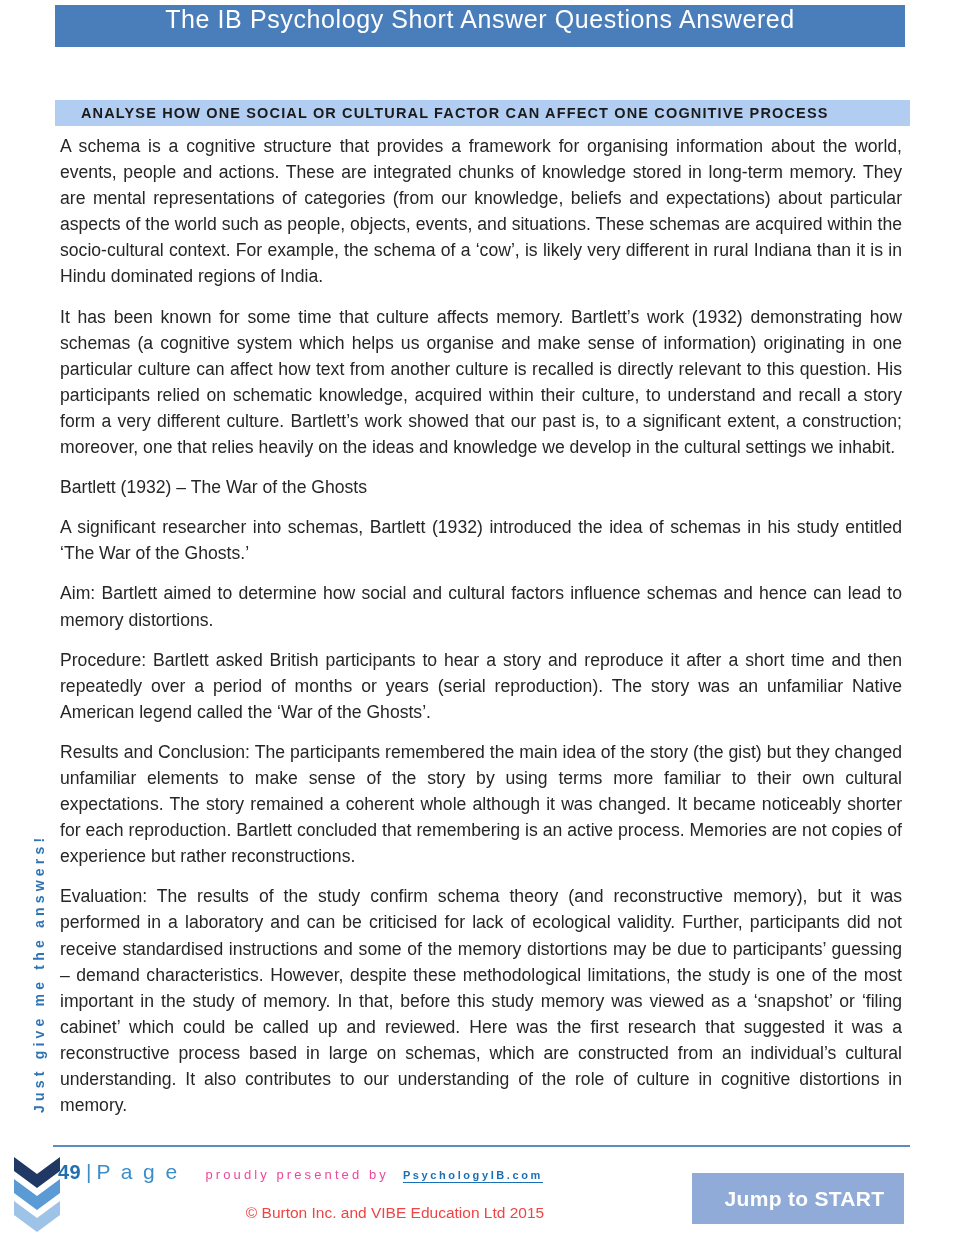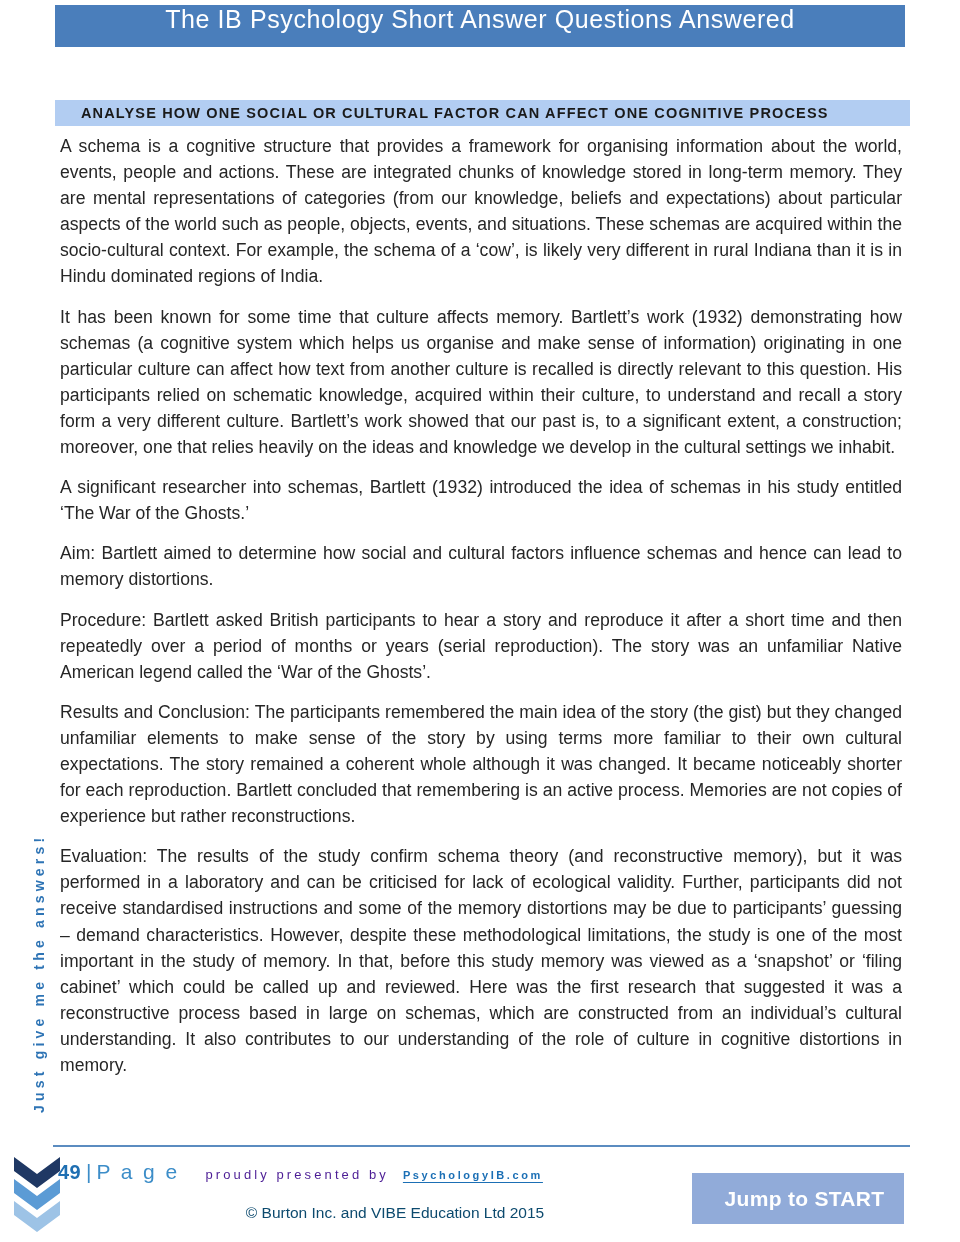--- a/index.html
+++ b/index.html
@@ -127,41 +127,41 @@
     margin: 0 5px 0 5px;
   }
   .pg-word {
     font-size: 21px;
     font-weight: 300;
     color: #3C8DC8;
     letter-spacing: 2.4px;
   }
   .proudly {
     font-size: 13px;
-    color: #4c1d95;
+    color: #ec4899;
     letter-spacing: 3.1px;
     margin-left: 26px;
   }
   .brand {
     font-size: 11px;
     font-weight: bold;
     color: #1B6FB5;
     letter-spacing: 2.6px;
     margin-left: 14px;
     text-decoration: underline;
     text-underline-offset: 3px;
   }
   .copyright {
     position: absolute;
     left: 0;
     top: 1204px;
     width: 790px;
     text-align: center;
     font-size: 15.5px;
-    color: #0c4a6e;
+    color: #ef4444;
   }
 
   
   .jump-btn {
     position: absolute;
     left: 692px;
     top: 1173px;
     width: 212px;
     height: 51px;
     background: #91ABD9;
@@ -185,20 +185,21 @@
   <span class="title-text">The IB Psychology Short Answer Questions Answered</span>
 </div>
 
 <div class="question-banner">
   <span class="question-text">ANALYSE HOW ONE SOCIAL OR CULTURAL FACTOR CAN AFFECT ONE COGNITIVE PROCESS</span>
 </div>
 
 <div class="content">
   <p class="para">A schema is a cognitive structure that provides a framework for organising information about the world, events, people and actions. These are integrated chunks of knowledge stored in long-term memory. They are mental representations of categories (from our knowledge, beliefs and expectations) about particular aspects of the world such as people, objects, events, and situations. These schemas are acquired within the socio-cultural context. For example, the schema of a ‘cow’, is likely very different in rural Indiana than it is in Hindu dominated regions of India.</p>
   <p class="para">It has been known for some time that culture affects memory. Bartlett’s work (1932) demonstrating how schemas (a cognitive system which helps us organise and make sense of information) originating in one particular culture can affect how text from another culture is recalled is directly relevant to this question. His participants relied on schematic knowledge, acquired within their culture, to understand and recall a story form a very different culture. Bartlett’s work showed that our past is, to a significant extent, a construction; moreover, one that relies heavily on the ideas and knowledge we develop in the cultural settings we inhabit.</p>
+  <p class="para plain">Bartlett (1932) – The War of the Ghosts</p>
   <p class="para">A significant researcher into schemas, Bartlett (1932) introduced the idea of schemas in his study entitled ‘The War of the Ghosts.’</p>
   <p class="para">Aim: Bartlett aimed to determine how social and cultural factors influence schemas and hence can lead to memory distortions.</p>
   <p class="para">Procedure: Bartlett asked British participants to hear a story and reproduce it after a short time and then repeatedly over a period of months or years (serial reproduction). The story was an unfamiliar Native American legend called the ‘War of the Ghosts’.</p>
   <p class="para">Results and Conclusion: The participants remembered the main idea of the story (the gist) but they changed unfamiliar elements to make sense of the story by using terms more familiar to their own cultural expectations. The story remained a coherent whole although it was changed. It became noticeably shorter for each reproduction. Bartlett concluded that remembering is an active process. Memories are not copies of experience but rather reconstructions.</p>
   <p class="para last">Evaluation: The results of the study confirm schema theory (and reconstructive memory), but it was performed in a laboratory and can be criticised for lack of ecological validity. Further, participants did not receive standardised instructions and some of the memory distortions may be due to participants’ guessing – demand characteristics. However, despite these methodological limitations, the study is one of the most important in the study of memory. In that, before this study memory was viewed as a ‘snapshot’ or ‘filing cabinet’ which could be called up and reviewed. Here was the first research that suggested it was a reconstructive process based in large on schemas, which are constructed from an individual’s cultural understanding. It also contributes to our understanding of the role of culture in cognitive distortions in memory.</p>
 </div>
 
 <div class="side-label">Just give me the answers!</div>
 
 <div class="footer-rule"></div>

